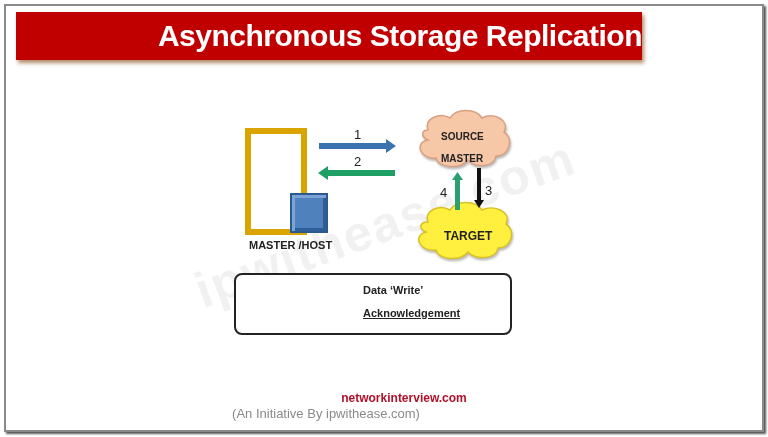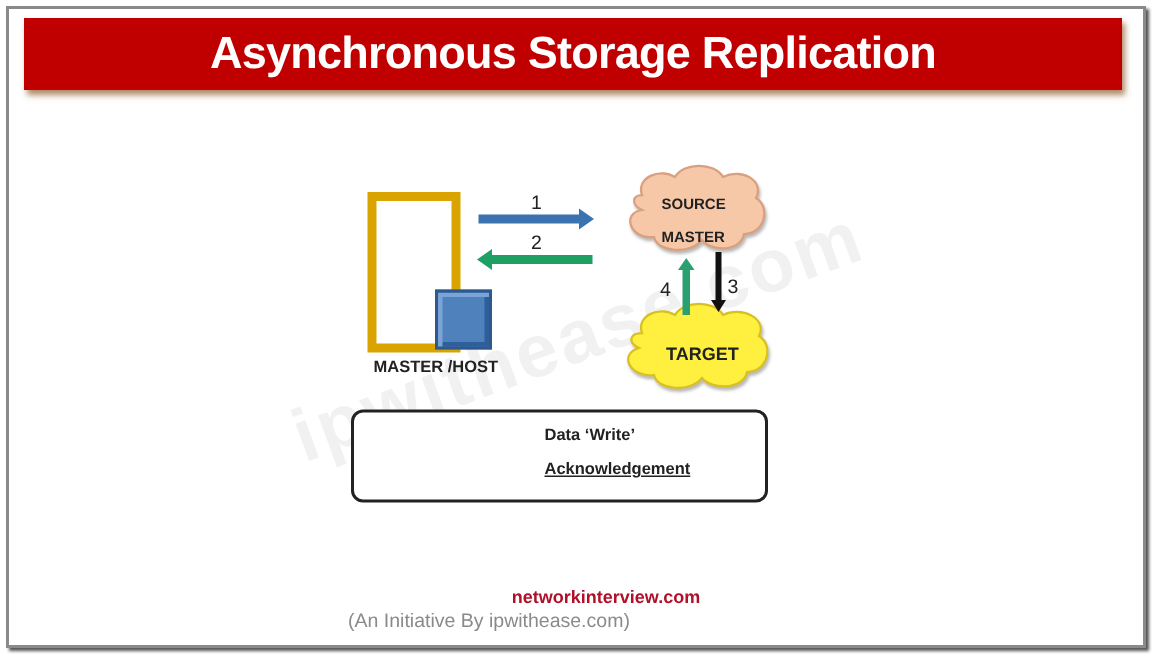--- a/index.html
+++ b/index.html
@@ -1,18 +1,18 @@
 <!DOCTYPE html>
 <html><head>
 <meta charset="utf-8">
 <style>
   html, body { margin:0; padding:0; }
   body { width:768px; height:437px; background:#ffffff; position:relative; overflow:hidden; font-family:"Liberation Sans", sans-serif; }
   .frame { position:absolute; left:4px; top:4px; width:756px; height:424px; border:2px solid #8a8a8a; box-shadow:2px 2px 2px #555; background:#fff; }
-  .title-bar { position:absolute; left:16px; top:12px; width:732px; height:48px; background:#c00000; box-shadow:2px 3px 4px rgba(120,60,0,0.6); display:flex; align-items:center; justify-content:center; }
+  .title-bar { position:absolute; left:16px; top:12px; width:626px; height:48px; background:#c00000; box-shadow:2px 3px 4px rgba(120,60,0,0.6); display:flex; align-items:center; justify-content:flex-end; }
   .title-bar span { color:#fff; font-weight:bold; font-size:30px; letter-spacing:-0.5px; }
   .watermark { position:absolute; left:185px; top:195px; font-size:50px; font-weight:bold; color:rgba(180,180,180,0.18); transform:rotate(-20deg); letter-spacing:2px; white-space:nowrap; }
   .host-rect { position:absolute; left:245px; top:128px; width:50px; height:95px; border:6px solid #d9a400; background:#fff; }
   .host-box { position:absolute; left:290px; top:193px; width:34px; height:36px; background:#4f81bd; border:2px solid #2d5a8e; box-shadow: inset 3px 3px 0 #7ba3d6, inset -3px -3px 0 #2f5f9a; }
   .label { position:absolute; font-weight:bold; color:#222; font-size:11px; }
   .num { position:absolute; font-size:13px; color:#222; }
   .legend { position:absolute; left:234px; top:273px; width:274px; height:58px; border:2px solid #222; border-radius:8px; background:#fff; }
   .footer1 { position:absolute; left:0; width:768px; top:391px; text-align:center; color:#b0112a; font-weight:bold; font-size:12px;margin-left:20px; }
   .footer2 { position:absolute; left:0; width:652px; top:406px; text-align:center; color:#8a8a8a; font-size:13px; }
   svg { position:absolute; left:0; top:0; }

